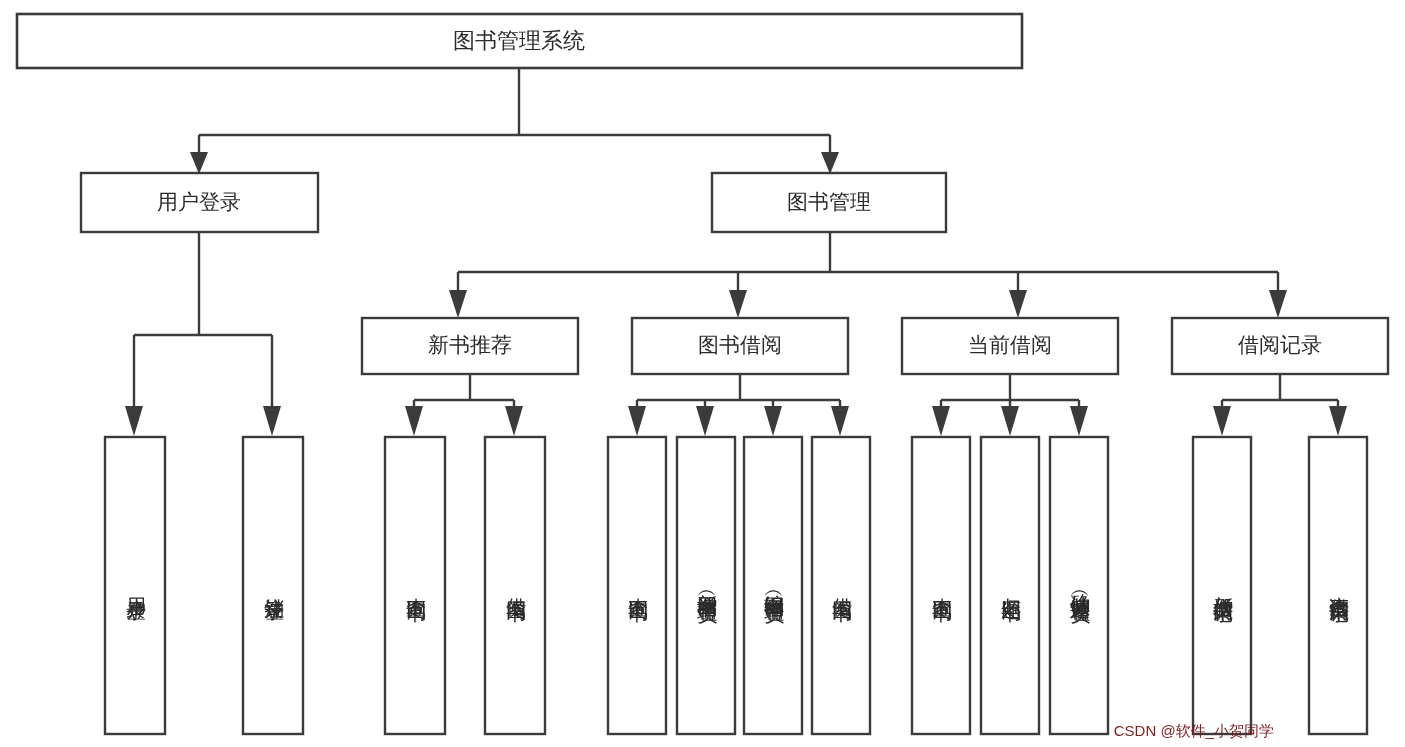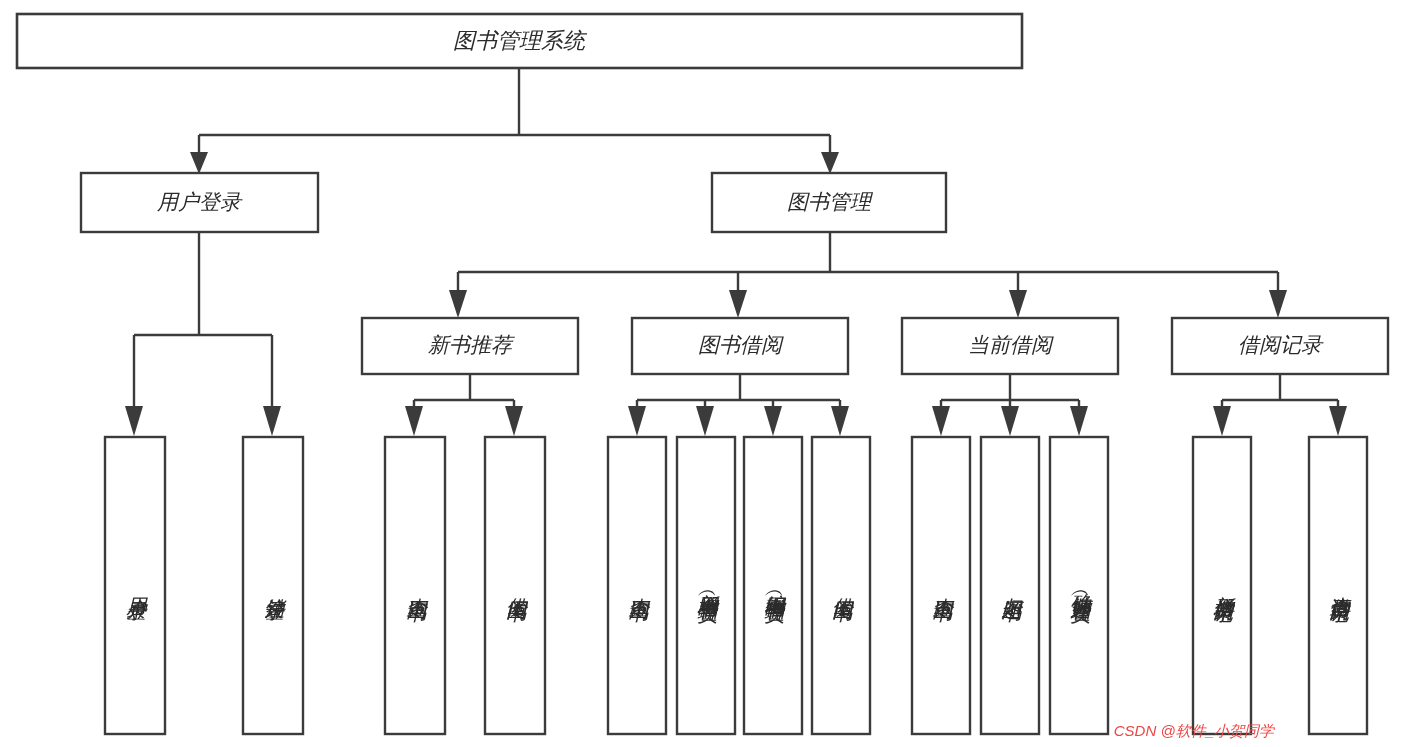--- a/index.html
+++ b/index.html
@@ -12,21 +12,20 @@
     width: 1405px;
     height: 747px;
     font-family: "Liberation Sans", "DejaVu Sans", sans-serif;
     overflow: hidden;
   }
   #diagram-root {
     position: relative;
     width: 1282px;
     height: 747px;
     background: #ffffff;
-    font-style: italic;
   }
   svg.diagram-canvas {
     position: absolute;
     top: 0;
     left: 0;
     width: 1405px;
     height: 747px;
     display: block;
   }
   .node-box {
@@ -64,21 +63,21 @@
     writing-mode: vertical-rl;
     text-orientation: upright;
     letter-spacing: 1.5px;
   }
   .watermark {
     position: absolute;
     right: 8px;
     bottom: 6px;
     font-family: "Liberation Sans", "DejaVu Sans", sans-serif;
     font-size: 15px;
-    color: #ef4444;
+    color: #7f1d1d;
     white-space: nowrap;
     user-select: none;
   }
 </style>
 </head>
 <body>
 
 <div id="diagram-root">
 
   <svg class="diagram-canvas" viewBox="0 0 1405 747" xmlns="http://www.w3.org/2000/svg">

